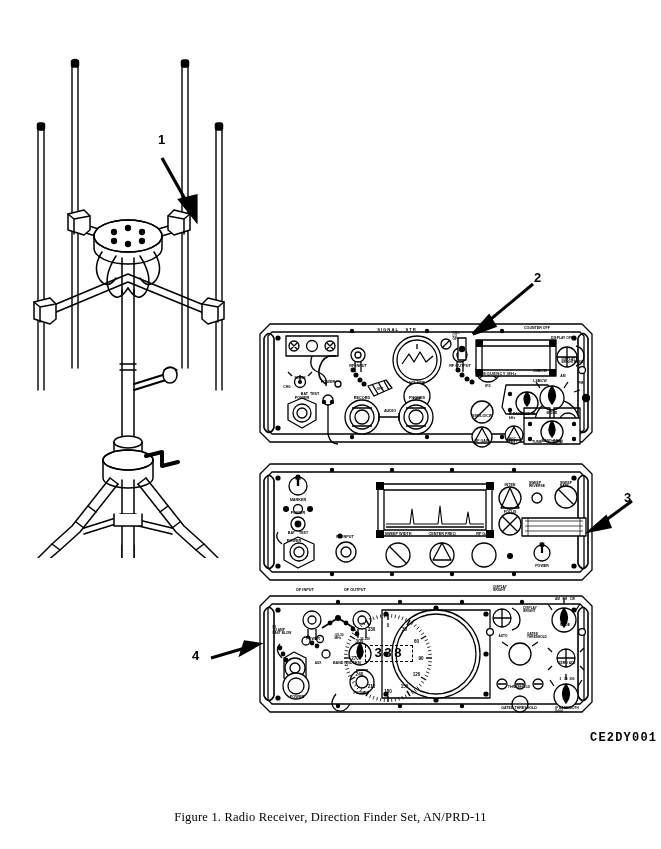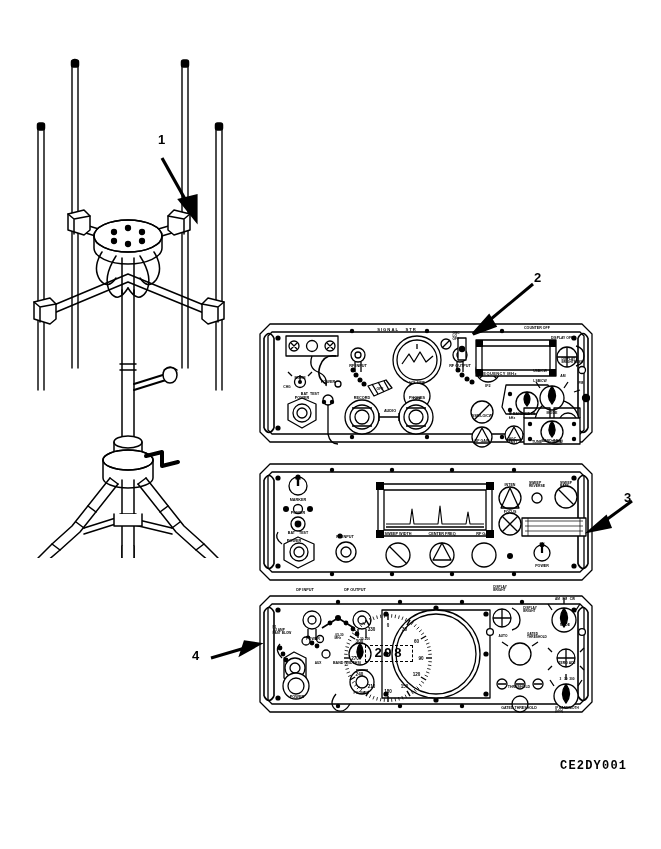--- a/index.html
+++ b/index.html
@@ -10,22 +10,22 @@
   
   .hdr{position:absolute;top:0;left:0;width:661px;height:22px;}
   .hdr .sec{position:absolute;left:30px;top:1px;font-size:12px;font-weight:bold;
             letter-spacing:.6px;font-family:"Liberation Serif",serif;}
   .hdr .tm{position:absolute;left:276px;top:-2px;font-size:11.5px;
            font-family:"Liberation Serif",serif;letter-spacing:.3px;}
 
   
   .caption{position:absolute;left:0;top:810px;width:661px;text-align:center;
            font-size:12.5px;letter-spacing:.2px;}
-  .dwgno{position:absolute;left:560px;top:731px;font-size:12px;font-weight:bold;
-         font-family:"Liberation Mono",monospace;letter-spacing:1.2px;margin-top:28px;}
+  .dwgno{position:absolute;left:590px;top:731px;font-size:12px;font-weight:bold;
+         font-family:"Liberation Mono",monospace;letter-spacing:1.2px;}
 
   
   .callout{position:absolute;font-family:"Liberation Sans",sans-serif;
            font-weight:bold;font-size:13px;}
   .arrowsvg{position:absolute;overflow:visible;}
 
   
   svg{display:block;}
   .art{position:absolute;}
 
@@ -741,21 +741,21 @@
         <text x="48" y="82.7">180</text>
         <text x="31.500000000000007" y="78.27883832488648">210</text>
         <text x="19.421161675113524" y="66.2">240</text>
         <text x="15" y="49.70000000000001">270</text>
         <text x="19.421161675113527" y="33.199999999999996">300</text>
         <text x="31.499999999999986" y="21.121161675113534">330</text>
       </g>
   </svg>
   <div class="lbl" style="left:365px;top:645px;width:46px;text-align:center;
               font-family:'Liberation Mono',monospace;font-size:13px;
-              letter-spacing:2px;border:1px dashed #000;padding:1px 0;">298</div>
+              letter-spacing:2px;border:1px dashed #000;padding:1px 0;">338</div>
 
   <svg class="art" style="left:482px;top:592px;" width="112" height="122" viewBox="0 0 112 122">
     <g fill="none" stroke="#000" stroke-width="1.3" stroke-linejoin="round">
 
       <g>
         <circle cx="20" cy="26" r="9" fill="#fff"></circle>
         <path d="M11 26 L29 26 M20 17 L20 35"></path>
         <path d="M30 16 q8 4 8 12 q0 8 -8 10"></path>
       </g>
       <circle cx="8" cy="40" r="3.4" fill="#fff"></circle>
@@ -822,14 +822,15 @@
 
   <svg class="arrowsvg" style="left:205px;top:638px;" width="60" height="30" viewBox="0 0 60 30">
     <g stroke="#000" stroke-width="3" fill="#000">
       <path d="M6 20 L40 10"></path>
       <path d="M54 6 L36 16 L40 4 Z"></path>
     </g>
   </svg>
   <div class="callout" style="left:192px;top:648px;">4</div>
 
   <div class="dwgno">CE2DY001</div>
+  <div class="caption">Figure  1.  Radio  Receiver,  Direction  Finder  Set,  AN/PRD-11</div>
 
 </div>
 
 </body></html>

